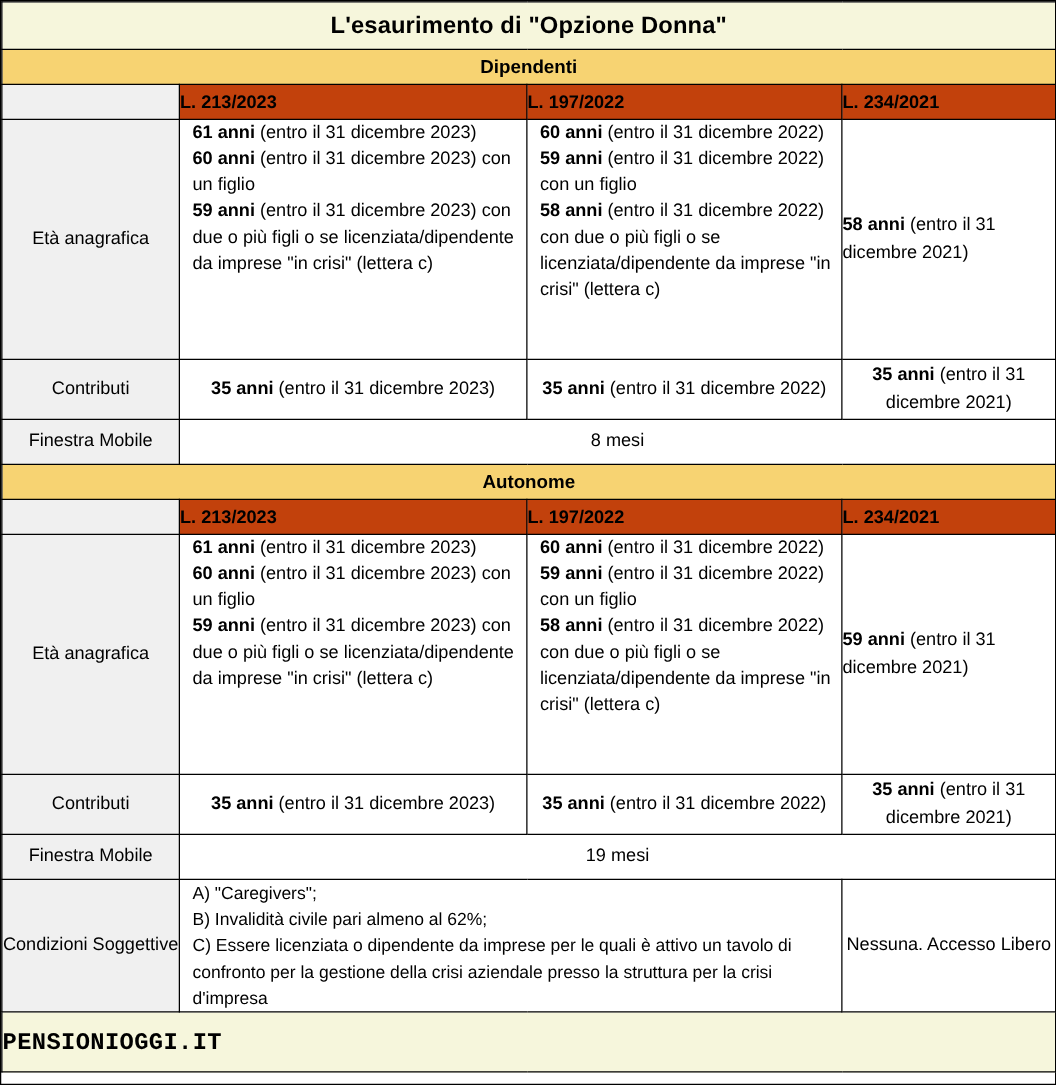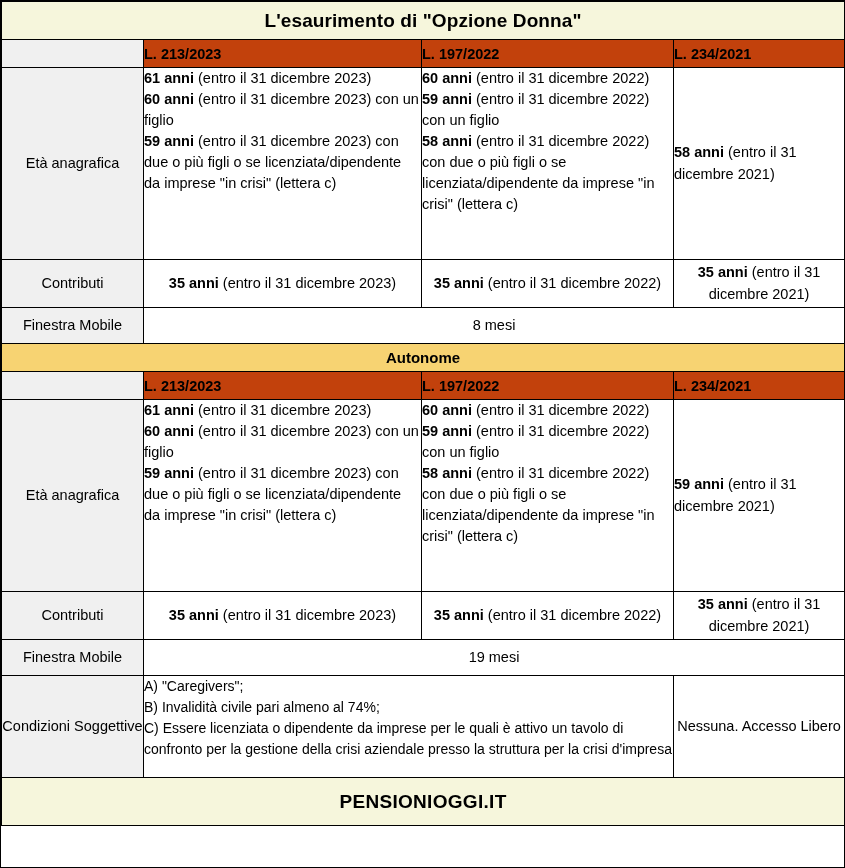--- a/index.html
+++ b/index.html
@@ -81,44 +81,45 @@
   
   .cell {
     background: #ffffff;
     font-size: 14.5px;
     line-height: 1.45;
     padding: 5px 7px 6px 7px;
     vertical-align: middle;
   }
   .cell.left   { text-align: left; }
   .cell.center { text-align: center; }
-  .cell.top    { vertical-align: top; }
+  .cell.top    { vertical-align: top; padding-left: 10px; }
 
   .cell b { font-weight: bold; }
 
   .age-cell {
     font-size: 14.5px;
     line-height: 1.45;
   }
   .age-line { white-space: normal; }
 
   .cond-cell {
     font-size: 14px;
     line-height: 1.5;
     padding: 6px 8px;
   }
 
   
   .footer-cell {
     background: #F6F6DC;
-    text-align: center;
+    text-align: left;
     font-weight: bold;
     font-size: 19px;
     height: 47px;
     letter-spacing: 0.3px;
+    font-family: Liberation Mono, monospace;
   }
 
   
   col.c1 { width: 142px; }
   col.c2 { width: 278px; }
   col.c3 { width: 252px; }
   col.c4 { width: 171px; }
 </style>
 </head>
 <body>
@@ -130,20 +131,23 @@
         <col class="c2">
         <col class="c3">
         <col class="c4">
     </colgroup>
     <tbody>
 
       <tr>
         <td class="title-cell" colspan="4">L'esaurimento di "Opzione Donna"</td>
       </tr>
 
+      <tr>
+        <td class="section-band" colspan="4">Dipendenti</td>
+      </tr>
 
       <tr>
         <td class="head-blank"></td>
         <td class="law-head">L. 213/2023</td>
         <td class="law-head">L. 197/2022</td>
         <td class="law-head">L. 234/2021</td>
       </tr>
 
       <tr style="height:192px;">
         <td class="row-label">Età anagrafica</td>
@@ -211,21 +215,21 @@
 
       <tr style="height:36px;">
         <td class="row-label">Finestra Mobile</td>
         <td class="cell center" colspan="3">19 mesi</td>
       </tr>
 
       <tr style="height:102px;">
         <td class="row-label">Condizioni Soggettive</td>
         <td class="cell left top cond-cell" colspan="2">
             <div>A) "Caregivers";</div>
-            <div>B) Invalidità civile pari almeno al 74%;</div>
+            <div>B) Invalidità civile pari almeno al 62%;</div>
             <div>C) Essere licenziata o dipendente da imprese per le quali è attivo un tavolo di confronto per la gestione della crisi aziendale presso la struttura per la crisi d'impresa</div>
           </td>
         <td class="cell center">Nessuna. Accesso Libero</td>
       </tr>
 
       <tr>
         <td class="footer-cell" colspan="4">PENSIONIOGGI.IT</td>
       </tr>
 
     </tbody>

